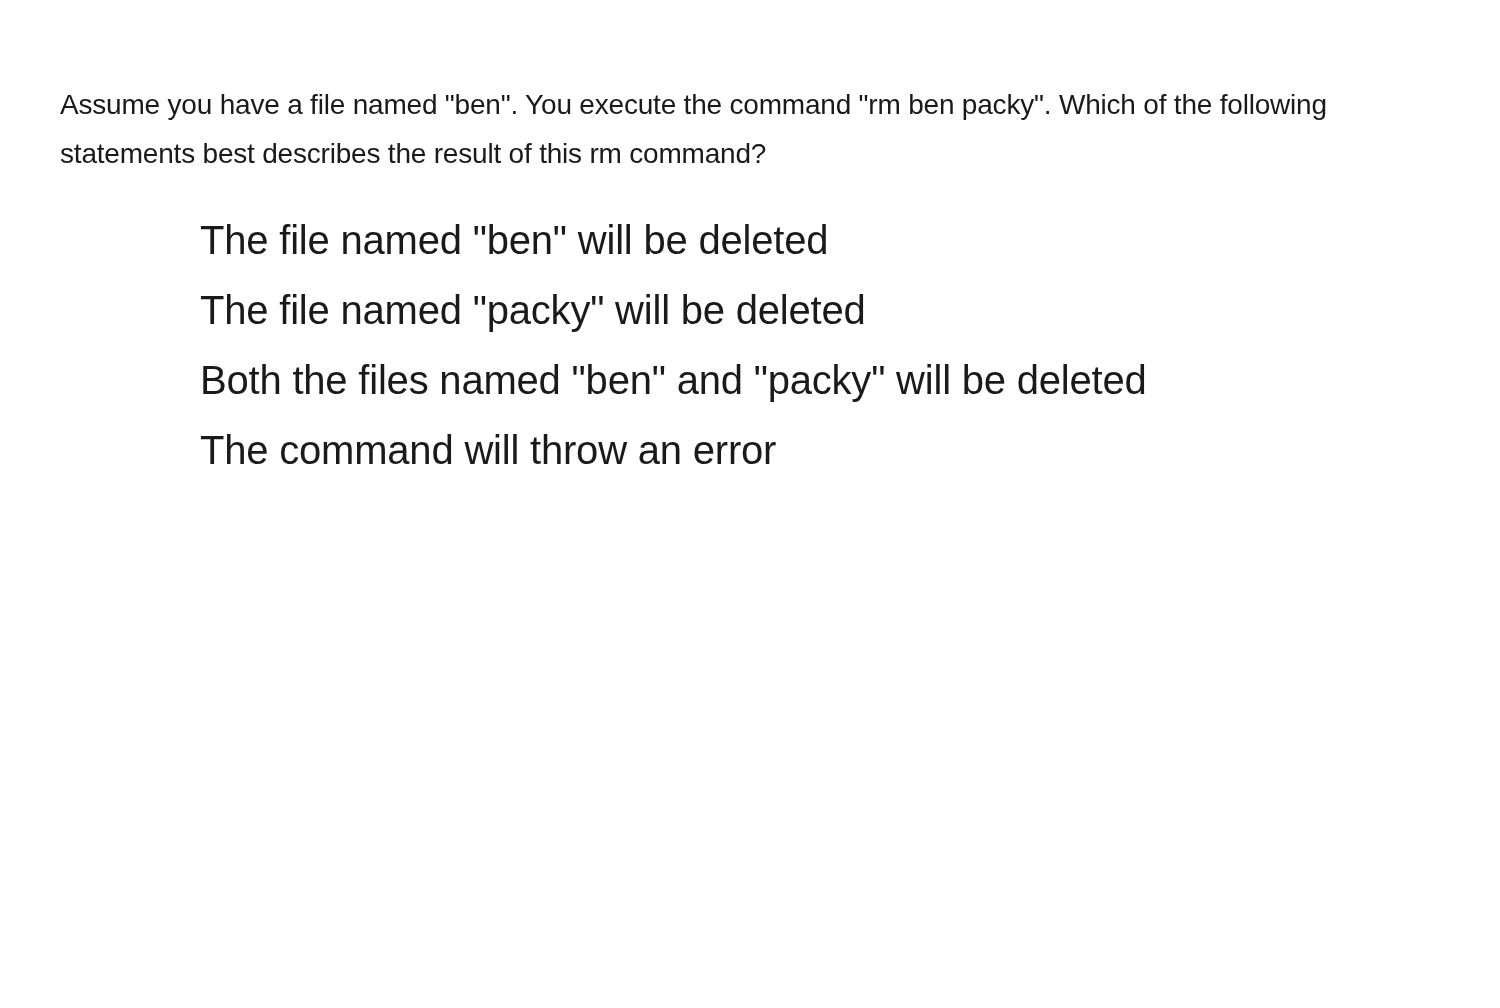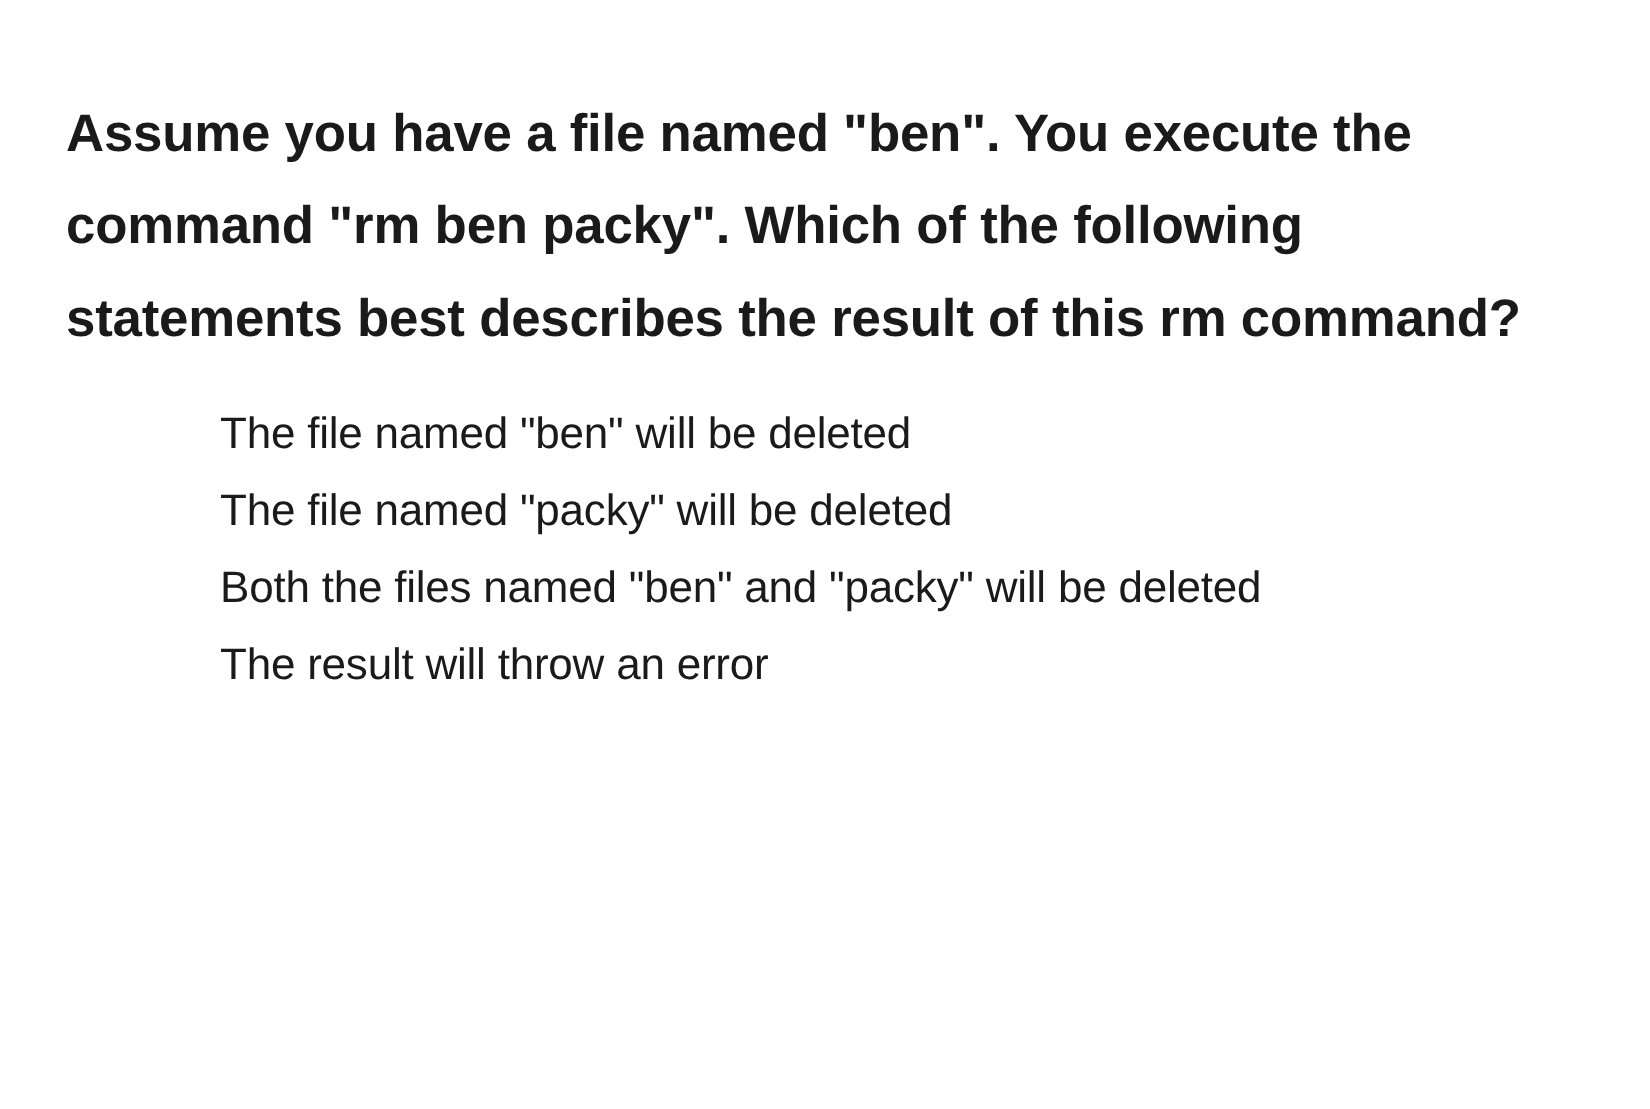--- a/index.html
+++ b/index.html
@@ -9,24 +9,24 @@
     }
     body {
       background: #ffffff;
       width: 1500px;
       height: 1008px;
       font-family: -apple-system, BlinkMacSystemFont, "Segoe UI", Helvetica, Arial, sans-serif;
       color: #1a1a1a;
       padding: 80px 60px 60px 60px;
     }
     .question-stem {
-      font-size: 48px;
+      font-size: 28px;
       line-height: 1.75;
       margin-bottom: 30px;
-      font-weight: 700;
+      font-weight: 400;
       letter-spacing: -0.2px;
     }
     .answer-options {
       padding-left: 140px;
       padding-right: 60px;
     }
     .option {
       font-size: 40px;
       line-height: 1.6;
       margin-bottom: 6px;
@@ -36,14 +36,14 @@
   </style>
 </head>
 <body>
 
 <div class="question-stem">Assume you have a file named "ben". You execute the command "rm ben packy". Which of the following statements best describes the result of this rm command?</div>
 
 <div class="answer-options">
   <div class="option">The file named "ben" will be deleted</div>
   <div class="option">The file named "packy" will be deleted</div>
   <div class="option">Both the files named "ben" and "packy" will be deleted</div>
-  <div class="option">The result will throw an error</div>
+  <div class="option">The command will throw an error</div>
 </div>
 
 </body></html>

